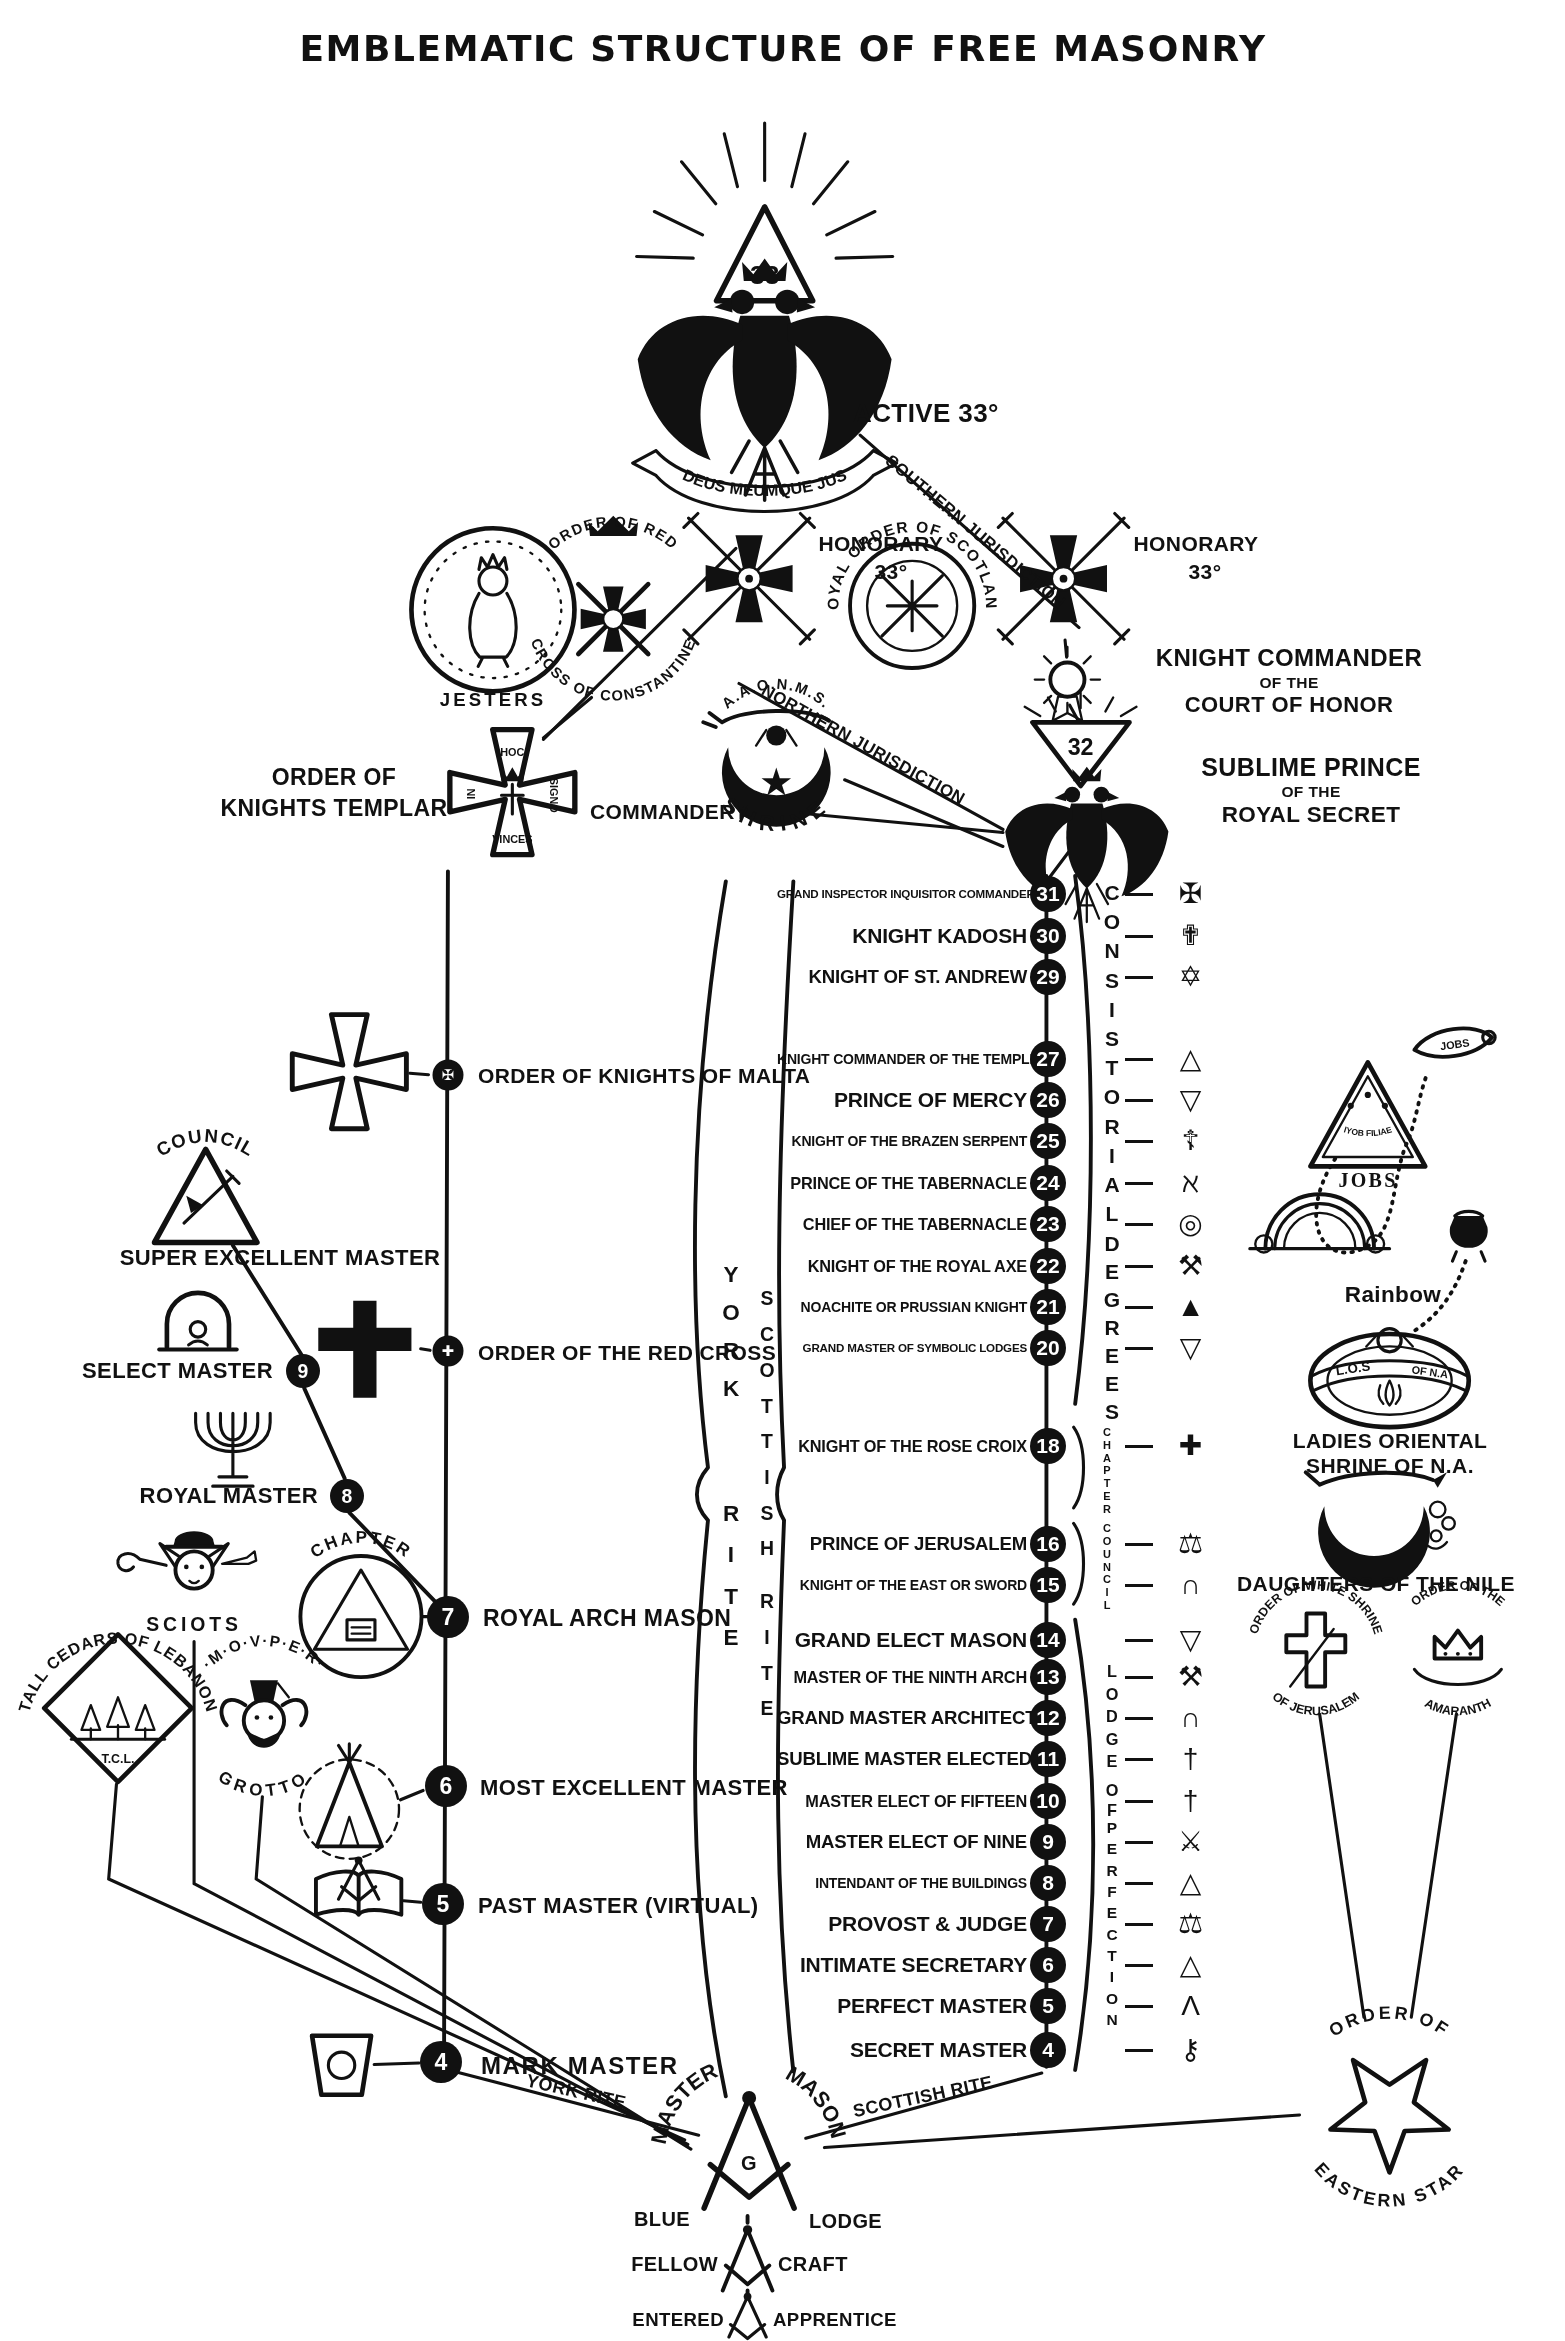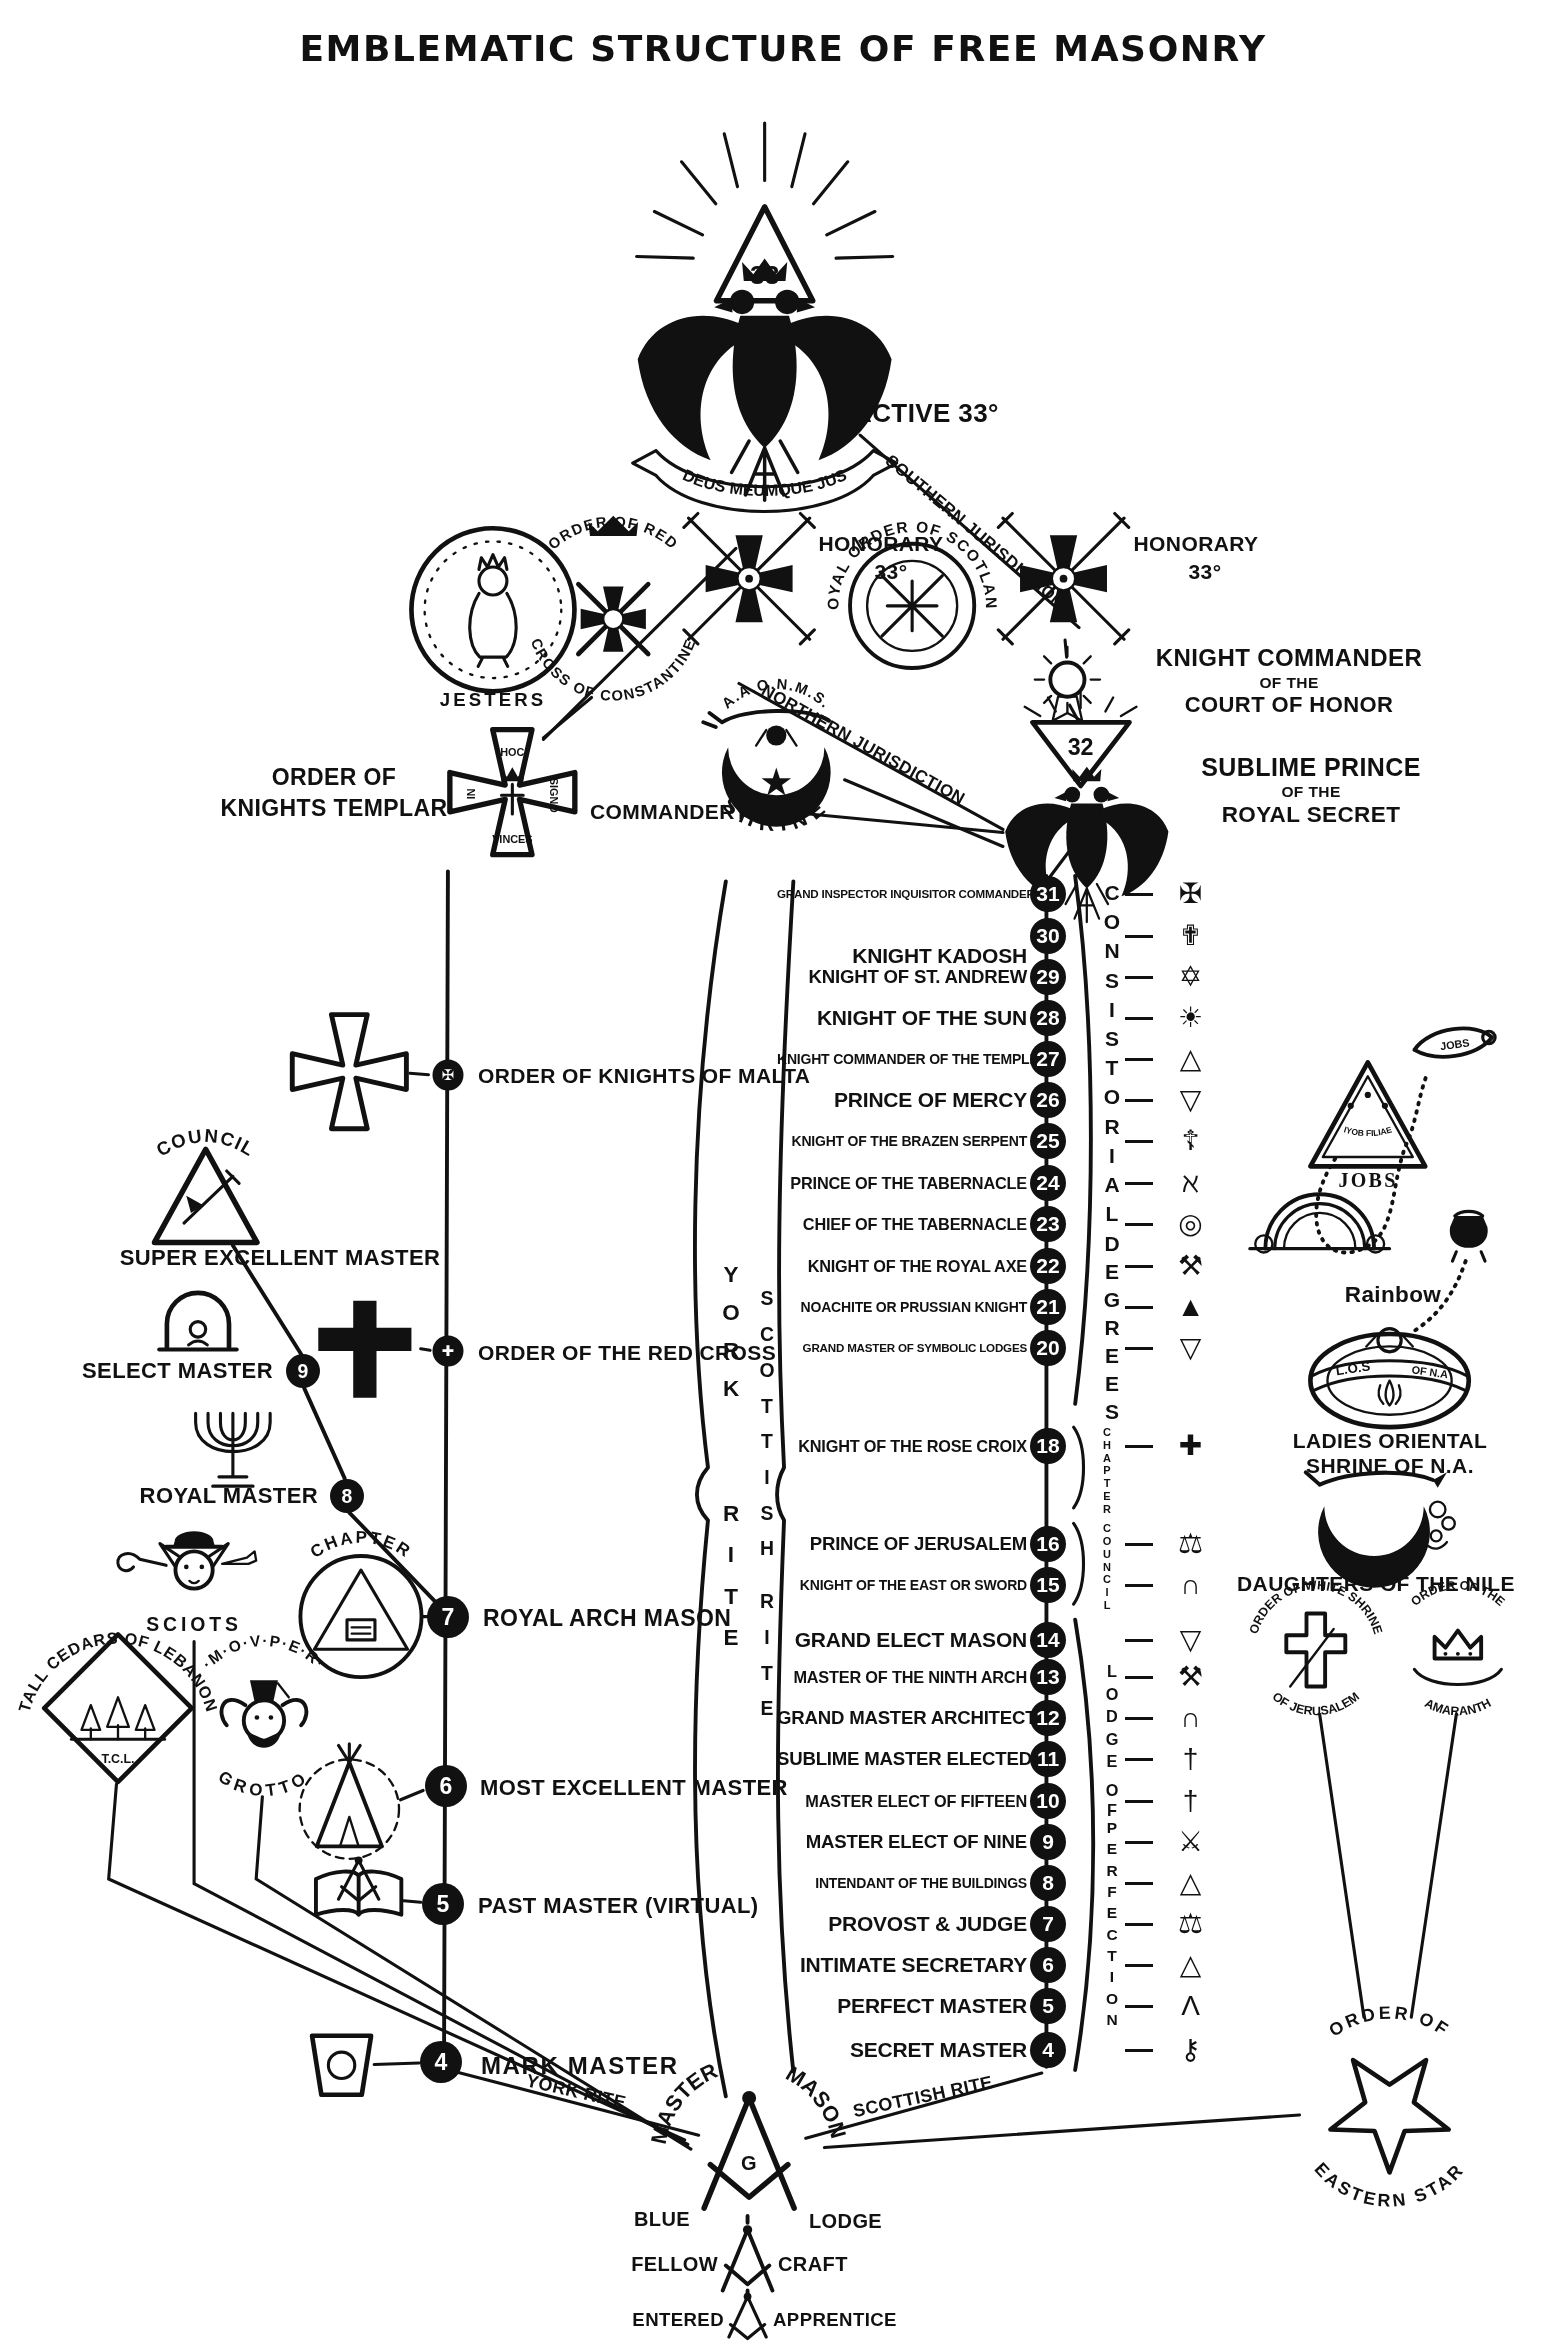--- a/index.html
+++ b/index.html
@@ -411,36 +411,30 @@
 <div class="lbl l" style="left:773px;top:2320px;font-size:18.6px">APPRENTICE</div>
 
 <div id="rows">
       <div class="drow" style="top: 874px;">
         <div class="dlabel" style="font-size: 11.6px;">GRAND INSPECTOR INQUISITOR COMMANDER</div>
         <div class="dnum">31</div>
         <div class="ddash"></div>
         <div class="demblem">✠</div>
       </div>
       <div class="drow" style="top: 916px;">
-        <div class="dlabel" style="font-size: 21px; margin-top: 20px;">KNIGHT KADOSH</div>
+        <div class="dlabel" style="font-size: 21px;">KNIGHT KADOSH</div>
         <div class="dnum">30</div>
         <div class="ddash"></div>
         <div class="demblem">✟</div>
       </div>
       <div class="drow" style="top: 957px;">
         <div class="dlabel" style="font-size: 18.6px;">KNIGHT OF ST. ANDREW</div>
         <div class="dnum">29</div>
         <div class="ddash"></div>
         <div class="demblem">✡</div>
-      </div>
-      <div class="drow" style="top: 998px;">
-        <div class="dlabel" style="font-size: 21px;">KNIGHT OF THE SUN</div>
-        <div class="dnum">28</div>
-        <div class="ddash"></div>
-        <div class="demblem">☀</div>
       </div>
       <div class="drow" style="top: 1039px;">
         <div class="dlabel" style="font-size: 14px;">KNIGHT COMMANDER OF THE TEMPLE</div>
         <div class="dnum">27</div>
         <div class="ddash"></div>
         <div class="demblem">△</div>
       </div>
       <div class="drow" style="top: 1080px;">
         <div class="dlabel" style="font-size: 21px;">PRINCE OF MERCY</div>
         <div class="dnum">26</div>

